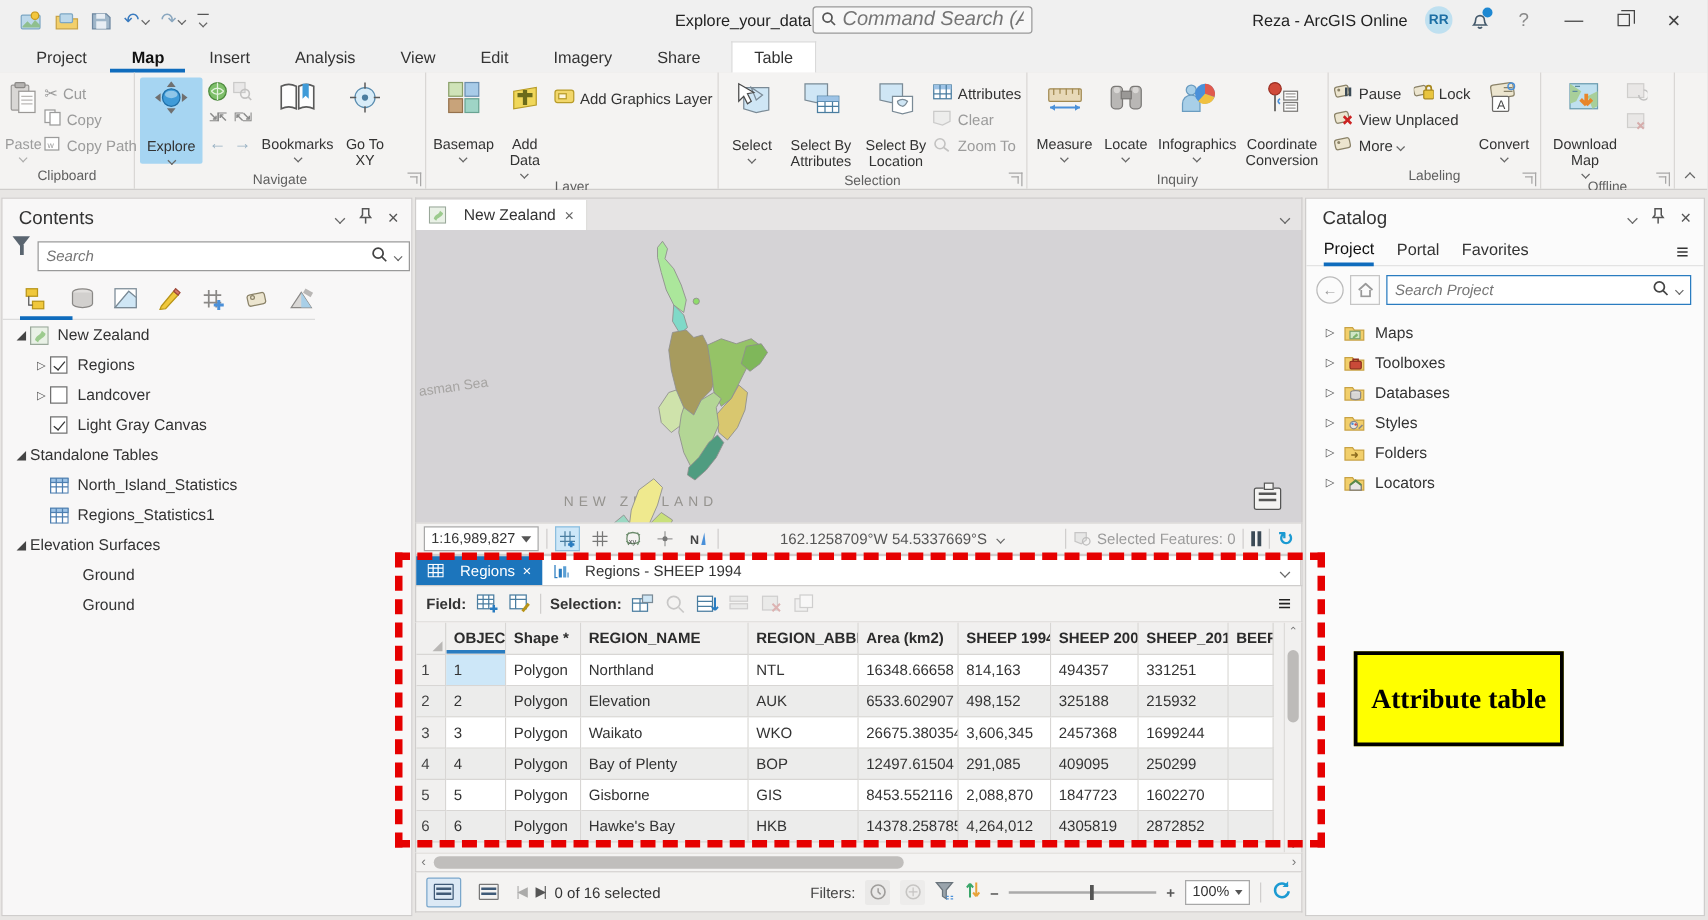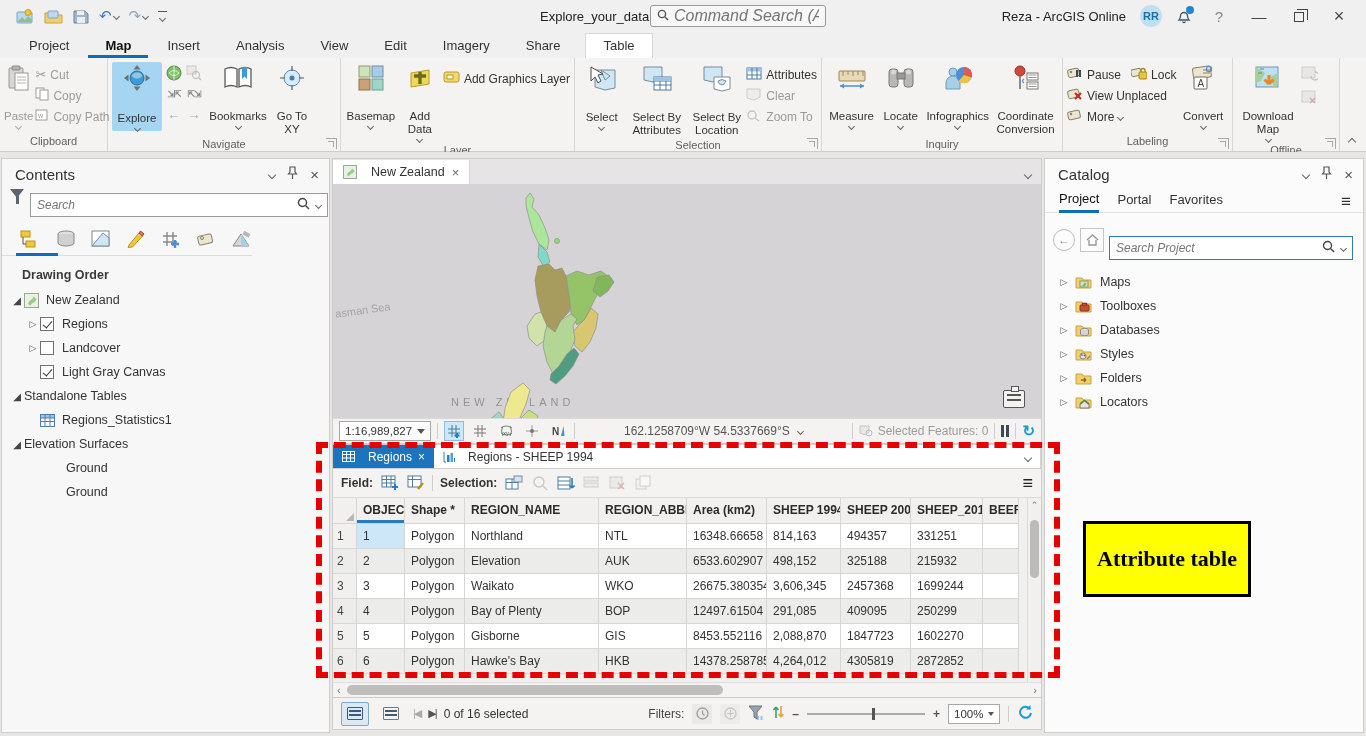--- a/index.html
+++ b/index.html
@@ -604,21 +604,20 @@
         </span>
       <span class="vi">
           <svg width="20" height="18">
             <path d="M2 16 L10 4 l8 12z" fill="#d9d7d5" stroke="#8a8886"></path>
             <path d="M10 4 l8 12 h-8z" fill="#a8cfe8"></path>
             <rect x="12" y="2" width="7" height="4" fill="#b9b7b5" transform="rotate(30 15 4)"></rect>
           </svg>
         </span>
       <span class="vi-active-bar"></span>
     </div>
-    <div class="treelabel">Drawing Order</div>
     <div id="contents-tree">
         <div class="trow" style="padding-left: 8px;">
           <span class="texp" style="font-size: 10px; color: rgb(68, 68, 68);">◢</span>
           <span class="ticon">
             <svg width="15" height="15">
               <rect x=".5" y=".5" width="14" height="14" fill="#e9f1e6" stroke="#9aa89a"></rect>
               <path d="M4 11 C5 6.5,8.5 7.5,9.5 3.5 l3 2.5 c-1 4,-5 3.5,-6 7z" fill="#9ccb8e"></path>
             </svg>
           </span>
           <span>New Zealand</span>
@@ -634,20 +633,31 @@
           <span>Landcover</span>
         </div>
         <div class="trow" style="padding-left: 24px;">
           <span class="texp"></span>
           <span class="tcheck on"></span>
           <span>Light Gray Canvas</span>
         </div>
         <div class="trow" style="padding-left: 8px;">
           <span class="texp" style="font-size: 10px; color: rgb(68, 68, 68);">◢</span>
           <span>Standalone Tables</span>
+        </div>
+        <div class="trow" style="padding-left: 24px;">
+          <span class="texp"></span>
+          <span class="ticon">
+            <svg width="15" height="13">
+              <rect x=".5" y=".5" width="14" height="12" fill="#fff" stroke="#4e7fb0"></rect>
+              <rect x=".5" y=".5" width="14" height="3.5" fill="#9dc3e6" stroke="#4e7fb0"></rect>
+              <path d="M.5 7.5 h14 M5 .5 v12 M10 .5 v12" stroke="#4e7fb0"></path>
+            </svg>
+          </span>
+          <span>North_Island_Statistics</span>
         </div>
         <div class="trow" style="padding-left: 24px;">
           <span class="texp"></span>
           <span class="ticon">
             <svg width="15" height="13">
               <rect x=".5" y=".5" width="14" height="12" fill="#fff" stroke="#4e7fb0"></rect>
               <rect x=".5" y=".5" width="14" height="3.5" fill="#9dc3e6" stroke="#4e7fb0"></rect>
               <path d="M.5 7.5 h14 M5 .5 v12 M10 .5 v12" stroke="#4e7fb0"></path>
             </svg>
           </span>
@@ -1015,21 +1025,21 @@
         <span class="cat-burger">≡</span>
     </div>
     <div class="cat-searchrow">
       <span class="circ-btn">←</span>
       <span class="home-btn">
           <svg width="13" height="12">
             <path d="M1 6 L6.5 1 12 6" fill="none" stroke="#999" stroke-width="1.4"></path>
             <path d="M3 6 v5 h7 V6" fill="none" stroke="#999" stroke-width="1.4"></path>
           </svg>
         </span>
-      <div class="searchbox" style="border-color:#2a7cc0;margin-top:16px;">
+      <div class="searchbox" style="border-color:#2a7cc0;">
         <input placeholder="Search Project" style="">
         <span><svg width="13" height="13">
               <circle cx="5.5" cy="5.5" r="4" fill="none" stroke="#444" stroke-width="1.4"></circle>
               <line x1="8.5" y1="8.5" x2="12" y2="12" stroke="#444" stroke-width="1.4"></line>
             </svg></span>
         <span class="chv sm"></span>
       </div>
     </div>
     <div id="catalog-tree" style="padding-top:4px;">
         <div class="trow" style="padding-left: 12px;">

